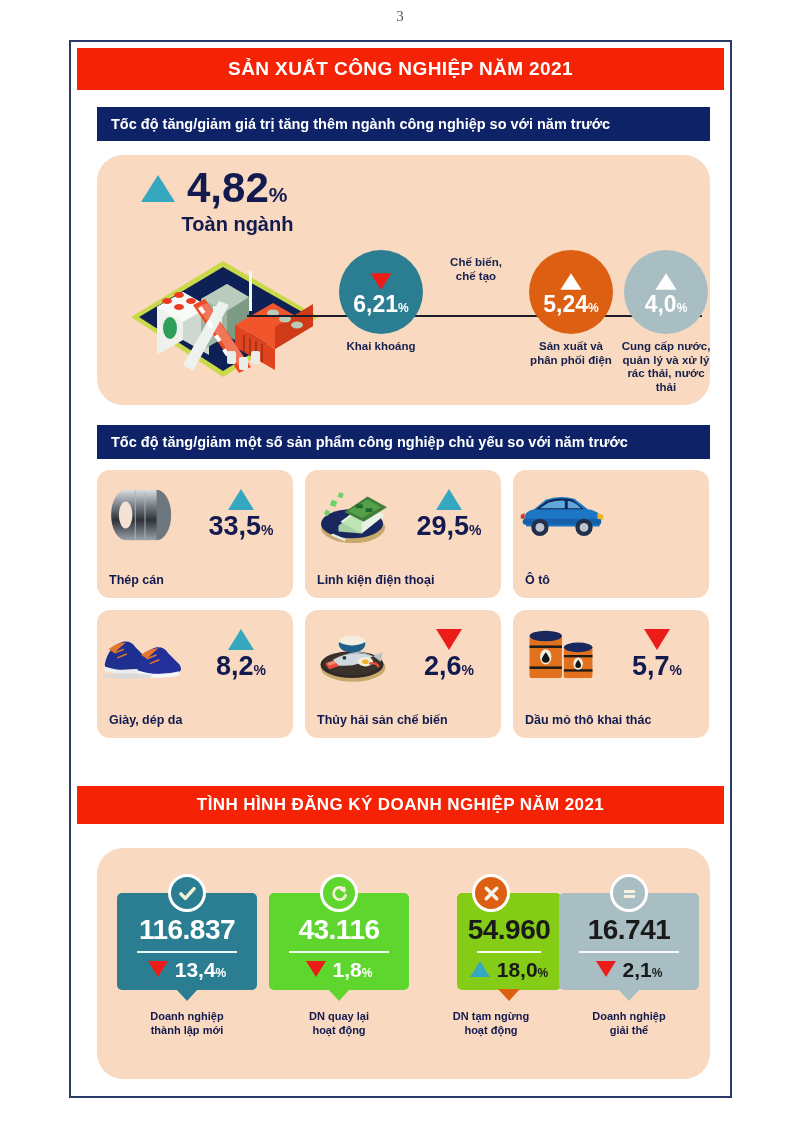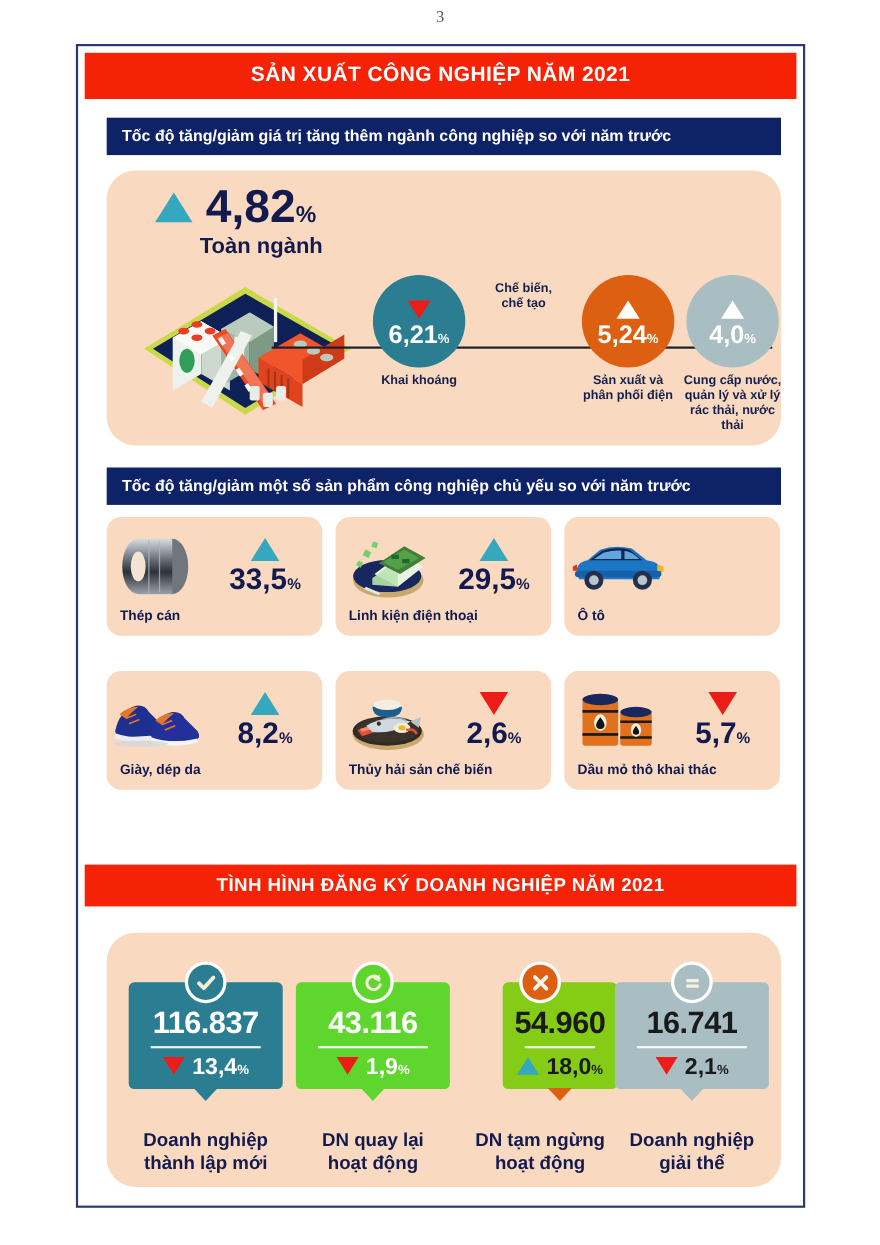--- a/index.html
+++ b/index.html
@@ -170,21 +170,21 @@
   }
 
   
   .prod-grid {
     position: absolute;
     left: 26px; top: 428px;
     width: 613px; height: 302px;
   }
   .prod-card {
     position: absolute;
-    width: 196px; height: 108px;
+    width: 196px; height: 128px;
     background: #f9d9c0;
     border-radius: 13px;
     overflow: hidden;
   }
   .prod-body {
     position: absolute;
     left: 0; top: 6px;
     width: 196px; height: 78px;
     display: flex;
     align-items: center;
@@ -293,22 +293,22 @@
   .biz-change .tri-up   { border-bottom-width: 16px; }
   .biz-change .tri-down { border-top-width: 16px; }
   .biz-pct {
     font-size: 21px;
     font-weight: bold;
     color: #ffffff;
     line-height: 1;
   }
   .biz-pct .pct { font-size: 12px; }
   .biz-label {
-    margin-top: 36px;
-    font-size: 17px;
+    margin-top: 20px;
+    font-size: 11px;
     font-weight: bold;
     color: #121a4f;
     line-height: 1.25;
   }
   .dark-text .biz-count,
   .dark-text .biz-pct { color: #1a1a1a; }
   .dark-text .biz-rule { background: #ffffff; }
 </style>
 </head>
 <body>
@@ -650,21 +650,21 @@
           <path d="M18 8 A7 7 0 1 0 19 14" stroke="#f2efd4" stroke-width="3.2" fill="none" stroke-linecap="round"></path>
           <polygon points="18.4,3.6 18.4,11.4 11.6,7.6" fill="#f2efd4"></polygon>
         </svg>
       </div>
       <div class="biz-card" style="background:#5fd62e;">
         <div class="biz-count">43.116</div>
         <div class="biz-rule"></div>
         <div class="biz-change">
           <div class="tri tri-down"></div>
           <div class="biz-pct">
-            <span>1,9</span><span class="pct">%</span>
+            <span>1,8</span><span class="pct">%</span>
           </div>
         </div>
         <div class="biz-pointer" style="border-top:12px solid #5fd62e;"></div>
       </div>
       <div class="biz-label">DN quay lại<br>hoạt động</div>
     </div>
 
     <div class="biz-item dark-text" style="left:324px; top:18px;">
       <div class="biz-badge" style="background:#dd6012;">
         <svg viewBox="0 0 24 24" width="21" height="21">

